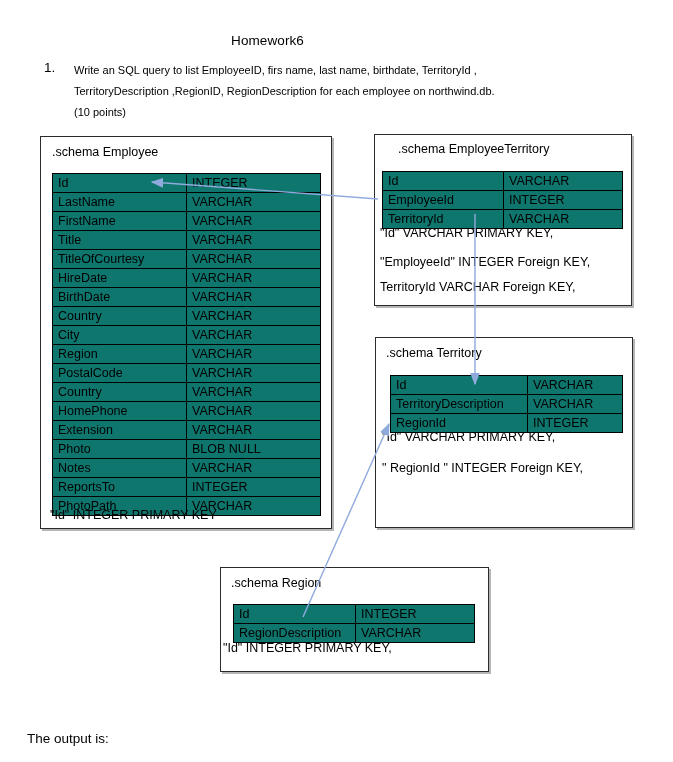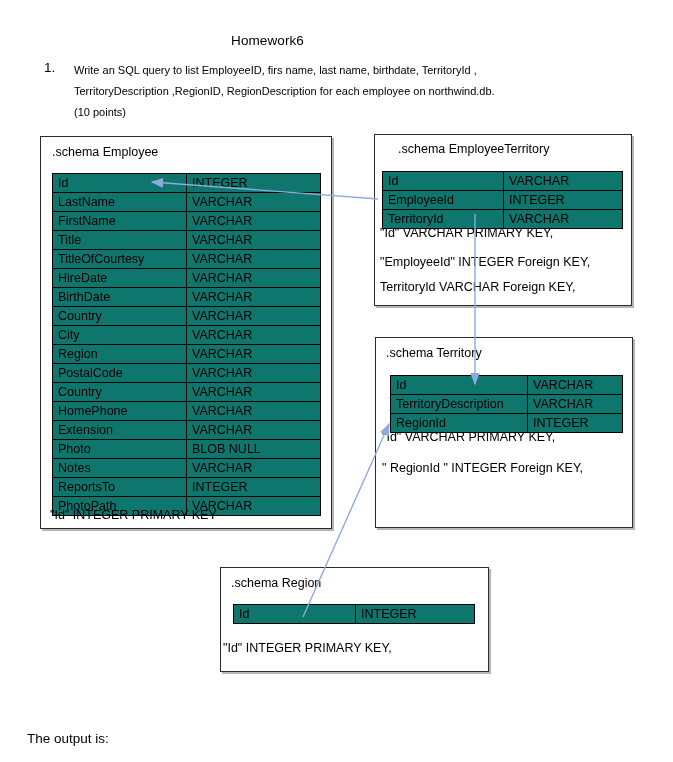--- a/index.html
+++ b/index.html
@@ -259,20 +259,24 @@
   <table class="fields" style="left:233px; top:604px; width:241px;">
     <colgroup>
         <col style="width:122px">
         <col style="width:119px">
       </colgroup>
     <tbody>
       <tr>
           <td>Id</td>
           <td>INTEGER</td>
         </tr>
+      <tr>
+          <td>RegionDescription</td>
+          <td>VARCHAR</td>
+        </tr>
     </tbody>
   </table>
   <div class="keynote" style="left:223px; top:641px;">"Id" INTEGER PRIMARY KEY,</div>
 
   <svg id="connectors" viewBox="0 0 673 762">
     <defs>
       <marker id="arrowhead" markerWidth="9" markerHeight="7" refX="8" refY="3.5" orient="auto">
         <polygon points="0 0, 9 3.5, 0 7" fill="#8faadc"></polygon>
       </marker>
     </defs>

